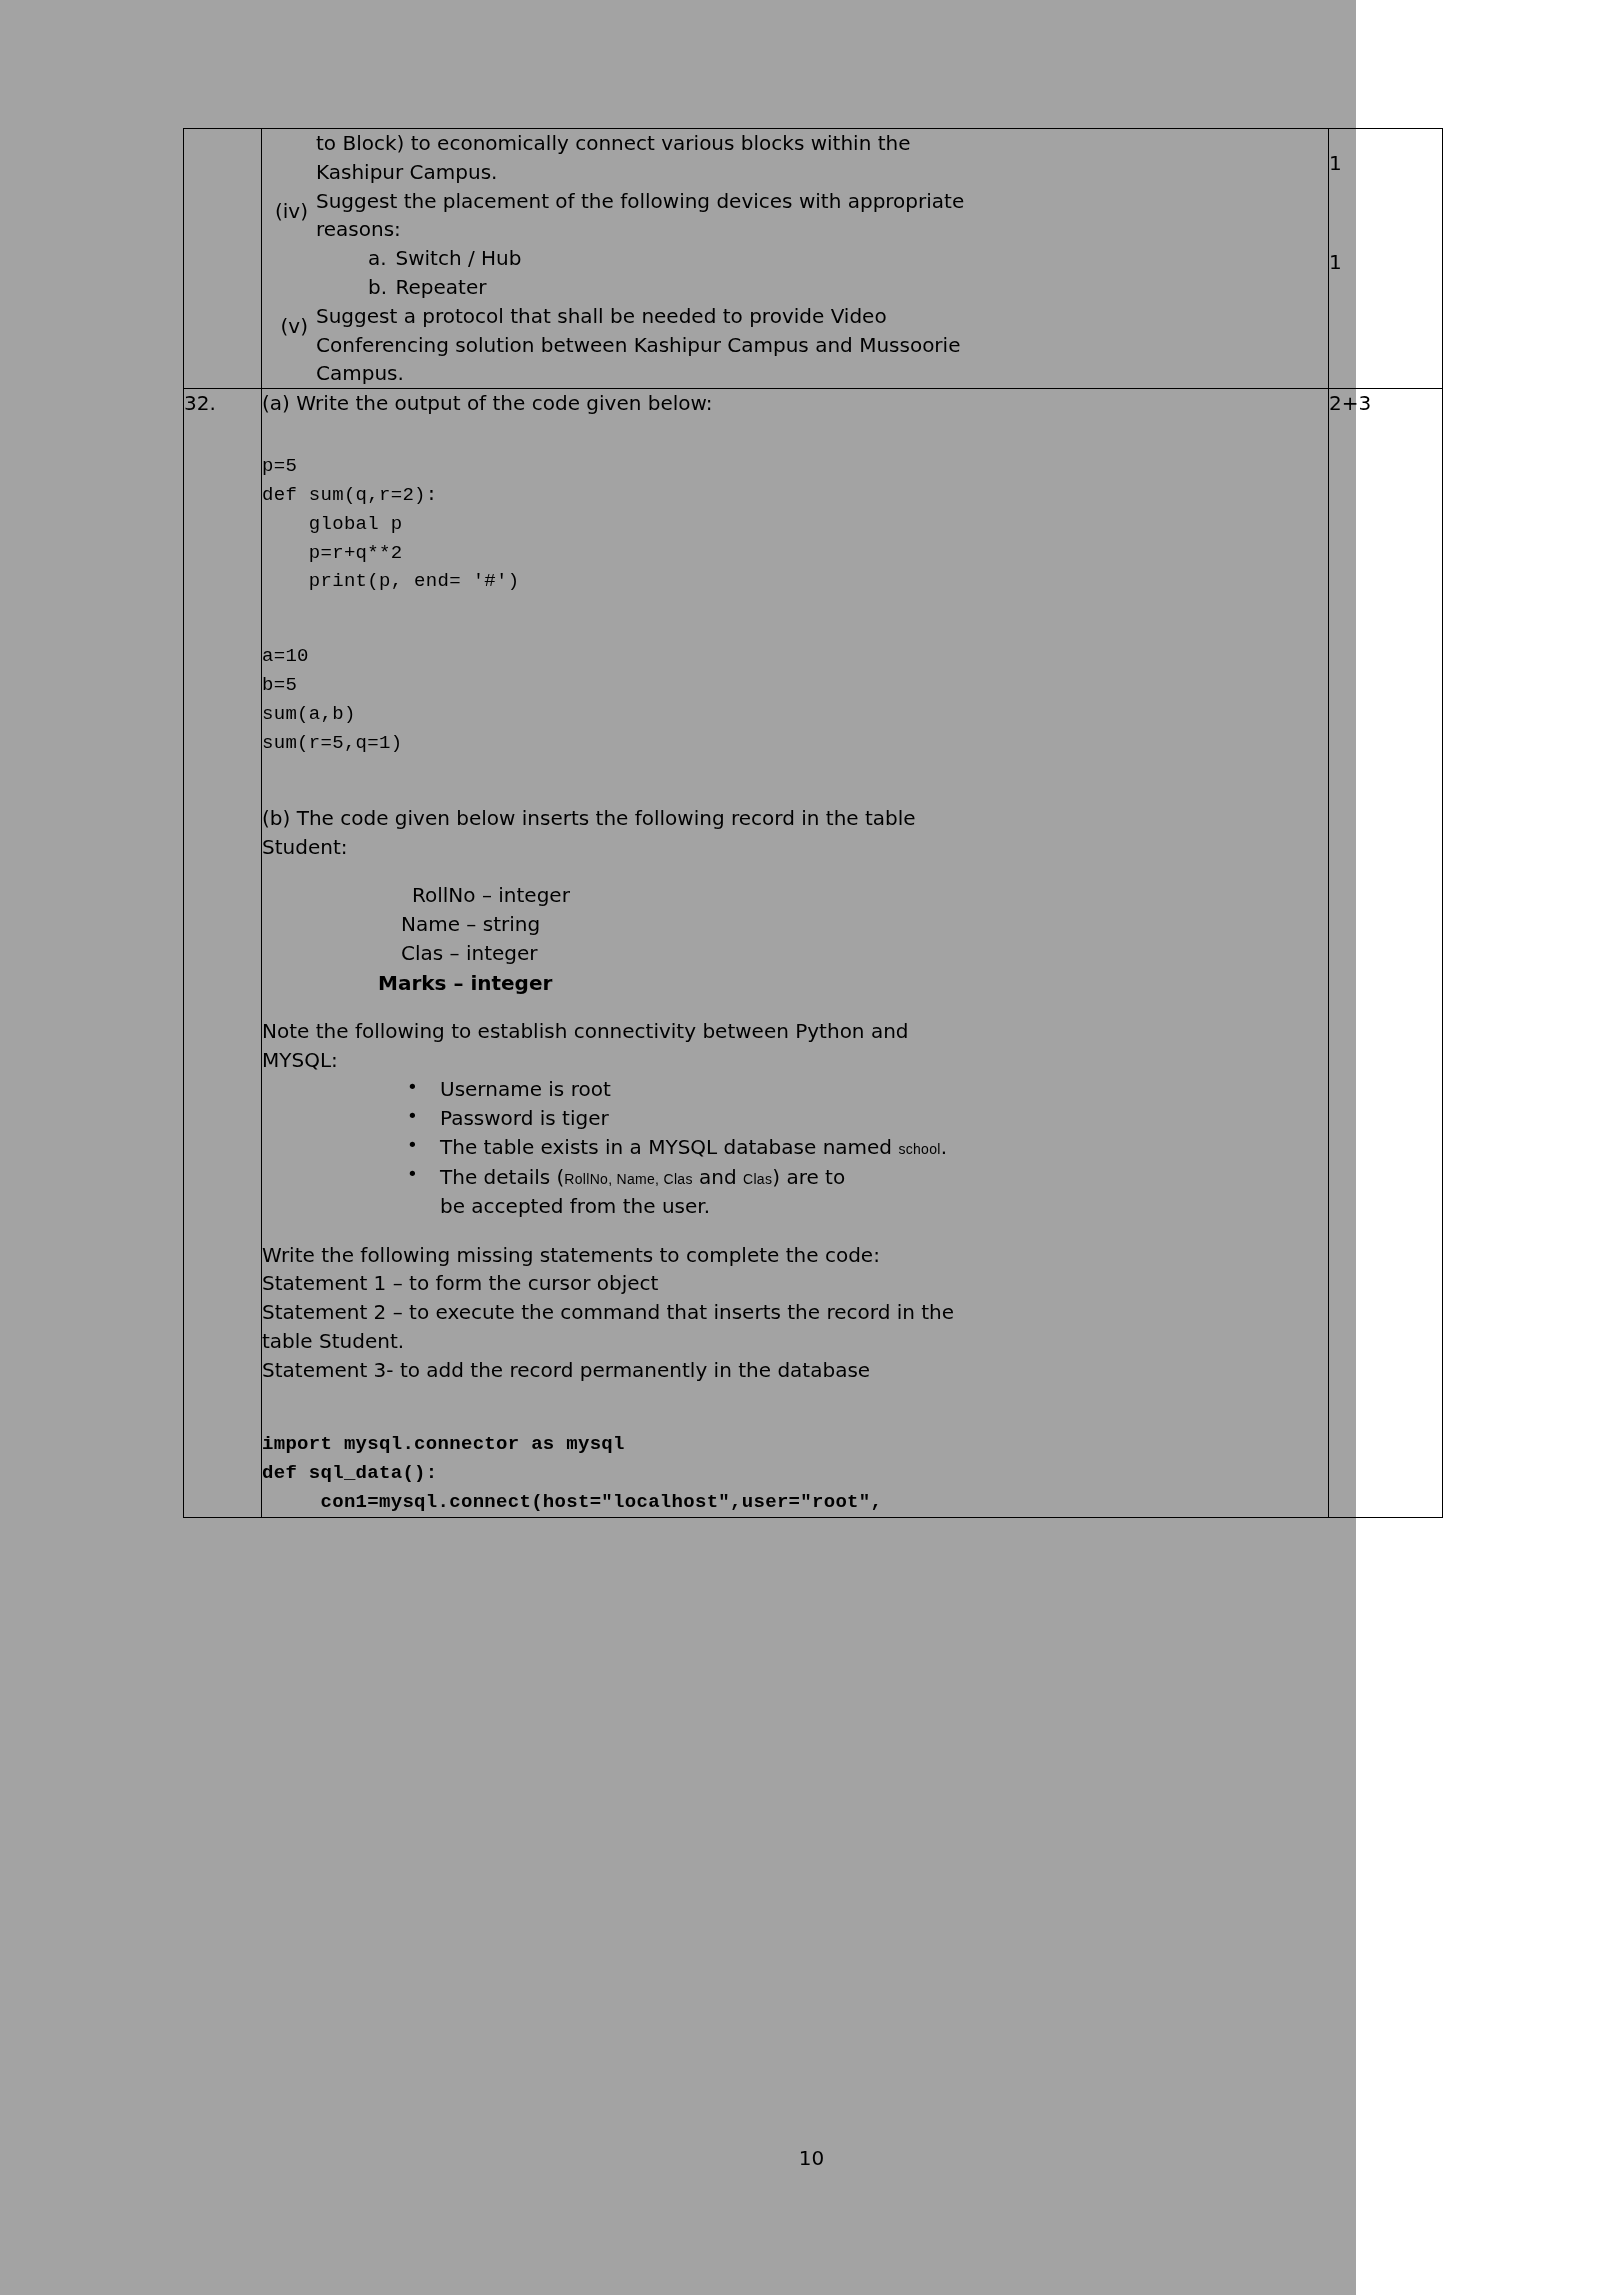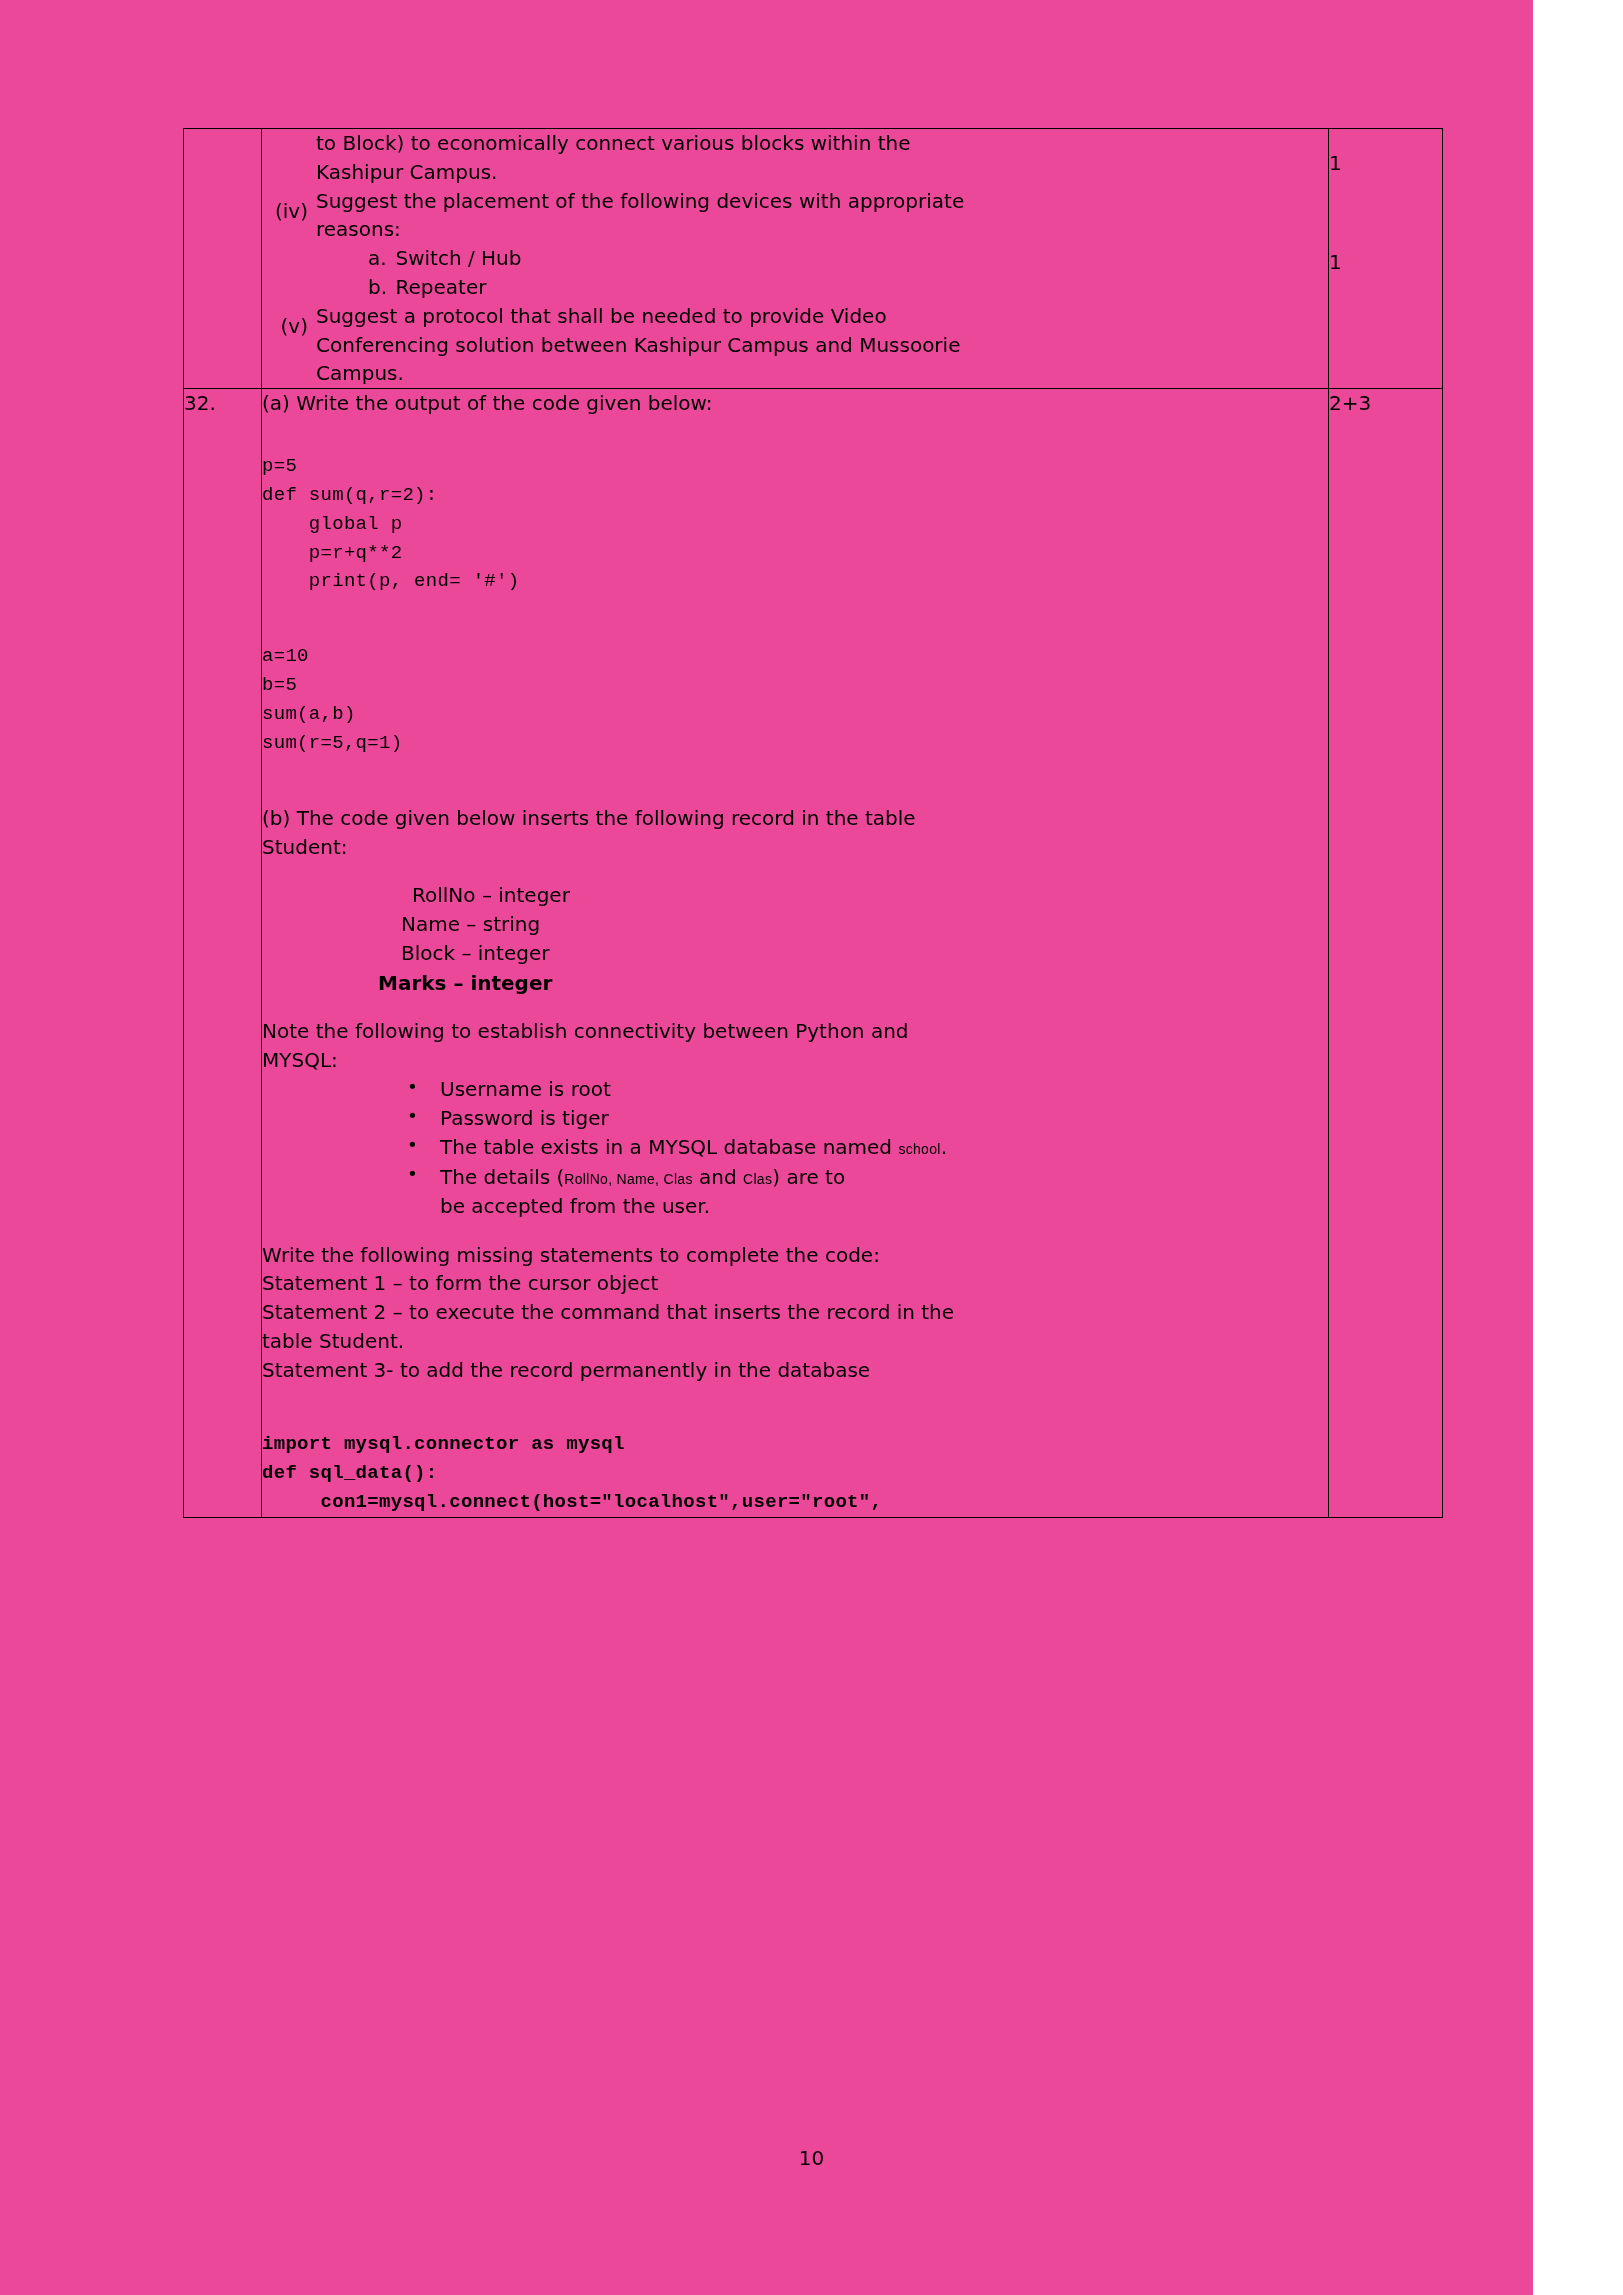--- a/index.html
+++ b/index.html
@@ -10,23 +10,23 @@
   body {
     width: 1623px;
     height: 2295px;
     font-family: "DejaVu Sans", sans-serif;
     color: #000000;
     position: relative;
   }
   .page {
     position: absolute;
     left: 0; top: 0;
-    width: 1533px;
+    width: 1356px;
     height: 2295px;
-    background: #ec4899;
+    background: #a3a3a3;
   }
   .sheet {
     position: absolute;
     left: 183px;
     top: 128px;
     width: 1256px;
   }
   table.qtable {
     border-collapse: collapse;
     width: 1256px;
@@ -239,21 +239,21 @@
 b=5
 sum(a,b)
 sum(r=5,q=1)</pre>
             <div class="gap-xl"></div>
             <div class="para">(b) The code given below inserts the following record in the table</div>
             <div class="para">Student:</div>
             <div class="gap-md"></div>
             <ul class="fields">
               <li class="f1">RollNo – integer</li>
               <li class="f2">Name – string</li>
-              <li class="f3">Block – integer</li>
+              <li class="f3">Clas – integer</li>
               <li class="f4">Marks – integer</li>
             </ul>
             <div class="gap-md"></div>
             <div class="para">Note the following to establish connectivity between Python and</div>
             <div class="para">MYSQL:</div>
             <ul class="blist">
               <li>
                 <span class="bdot">•</span>
                 <span>Username is root</span>
               </li>

